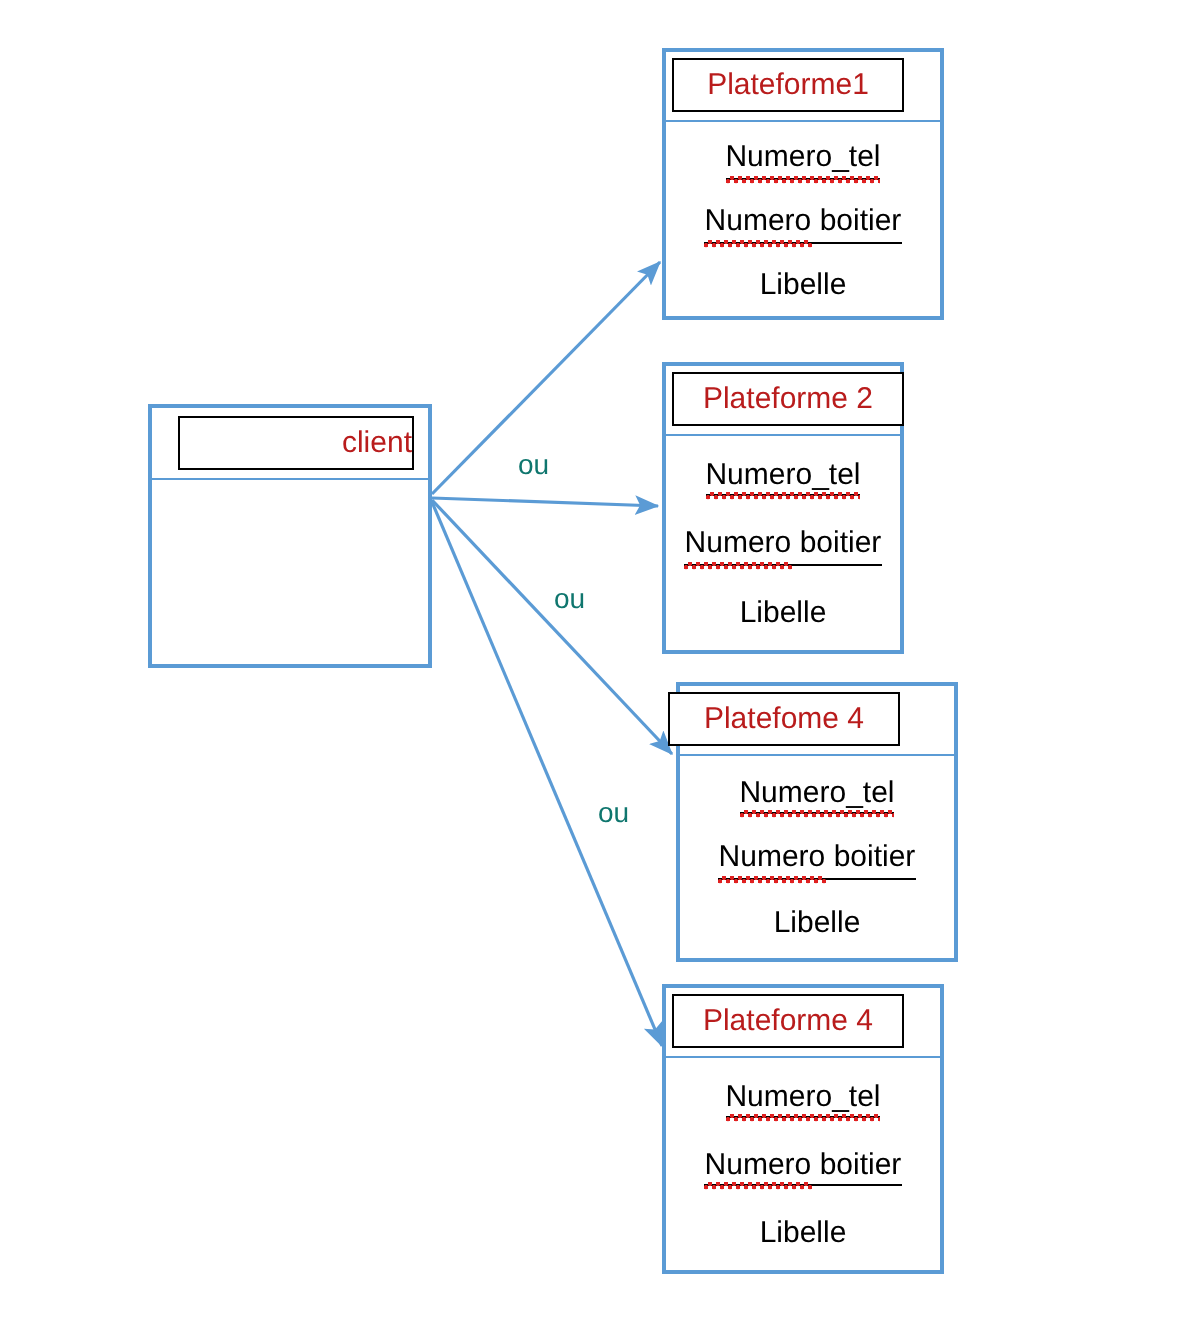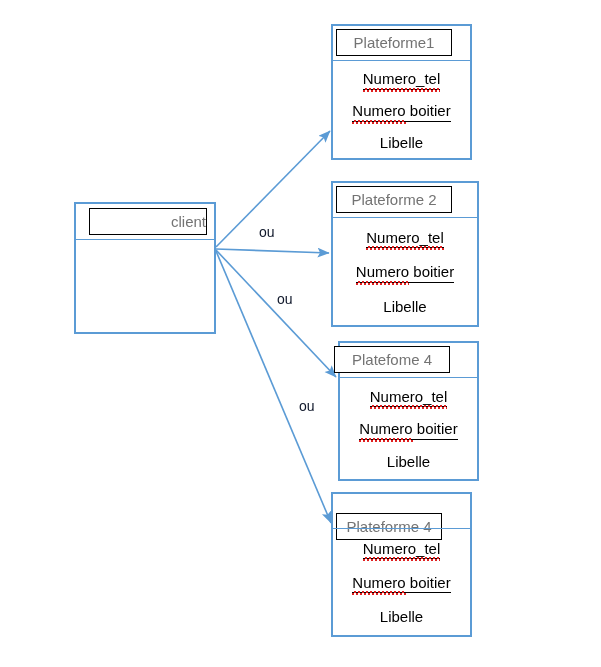--- a/index.html
+++ b/index.html
@@ -27,21 +27,21 @@
   }
   .entity-title {
     position: absolute;
     box-sizing: border-box;
     border: 1.5px solid #000000;
     background: #ffffff;
     display: flex;
     align-items: center;
     justify-content: center;
     font-size: 15px;
-    color: #737373;
+    color: #b91c1c;
     white-space: nowrap;
   }
   .entity-divider {
     position: absolute;
     left: 0;
     right: 0;
     height: 0;
     border-top: 1px solid #5b9bd5;
   }
   .attr-list {
@@ -89,21 +89,21 @@
     position: absolute;
     left: 0;
     top: 0;
     width: 601px;
     height: 667px;
     overflow: visible;
   }
   .edge-label {
     position: absolute;
     font-size: 14px;
-    color: #0f172a;
+    color: #0f766e;
     white-space: nowrap;
   }
 </style>
 </head>
 <body>
 
 <div id="canvas">
 
   <svg class="links" viewBox="0 0 601 667">
     <defs>
@@ -145,21 +145,21 @@
       </div>
       <div class="attr underline">
         <span class="squig">Numero</span><span> boitier</span>
       </div>
       <div class="attr">
         <span>Libelle</span>
       </div>
     </div>
   </div>
 
-  <div class="entity" style="left:331px; top:181px; width:148px; height:146px;">
+  <div class="entity" style="left:331px; top:181px; width:121px; height:146px;">
     <div class="entity-title" style="left:3px; top:3px; width:116px; height:27px;">
       <span>Plateforme 2</span>
     </div>
     <div class="entity-divider" style="top:34px;"></div>
     <div class="attr-list" style="top:38px; height:102px;">
       <div class="attr underline">
         <span class="squig">Numero_tel</span>
       </div>
       <div class="attr underline">
         <span class="squig">Numero</span><span> boitier</span>
@@ -182,21 +182,21 @@
       <div class="attr underline">
         <span class="squig">Numero</span><span> boitier</span>
       </div>
       <div class="attr">
         <span>Libelle</span>
       </div>
     </div>
   </div>
 
   <div class="entity" style="left:331px; top:492px; width:141px; height:145px;">
-    <div class="entity-title" style="left:3px; top:19px; width:106px; height:27px;">
+    <div class="entity-title" style="left:3px; top:3px; width:116px; height:27px;">
       <span>Plateforme 4</span>
     </div>
     <div class="entity-divider" style="top:34px;"></div>
     <div class="attr-list" style="top:38px; height:101px;">
       <div class="attr underline">
         <span class="squig">Numero_tel</span>
       </div>
       <div class="attr underline">
         <span class="squig">Numero</span><span> boitier</span>
       </div>

